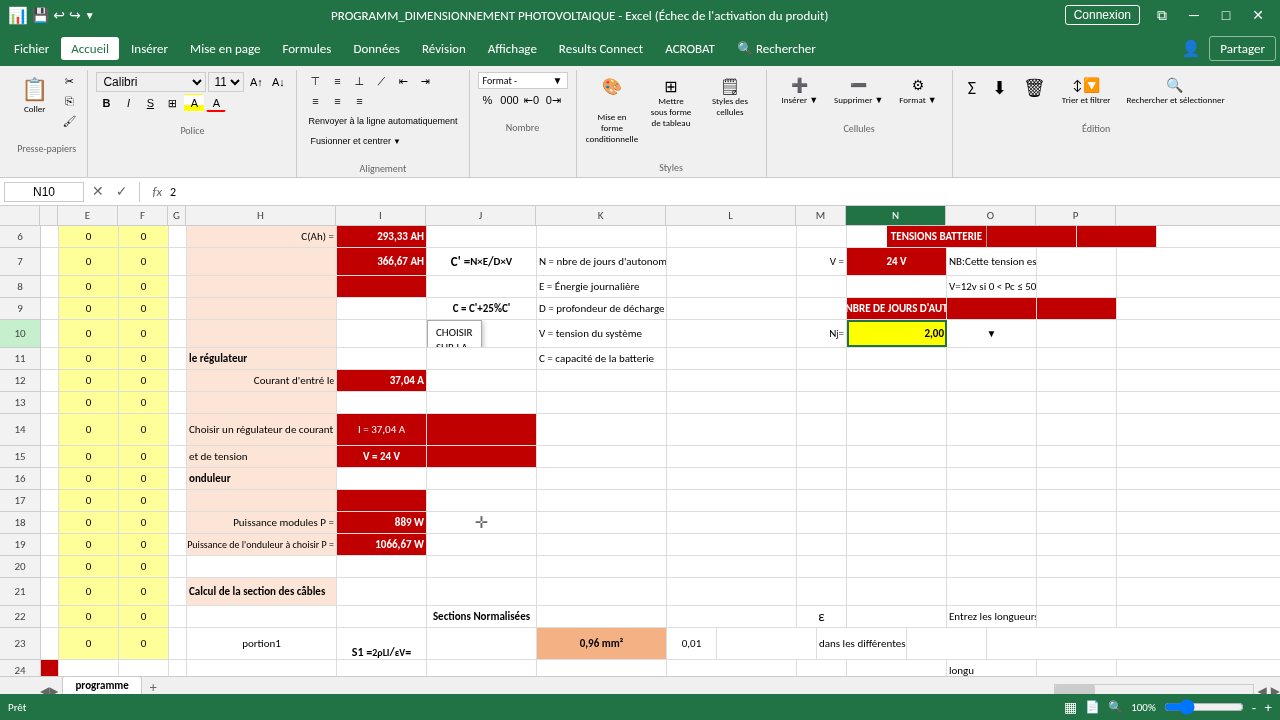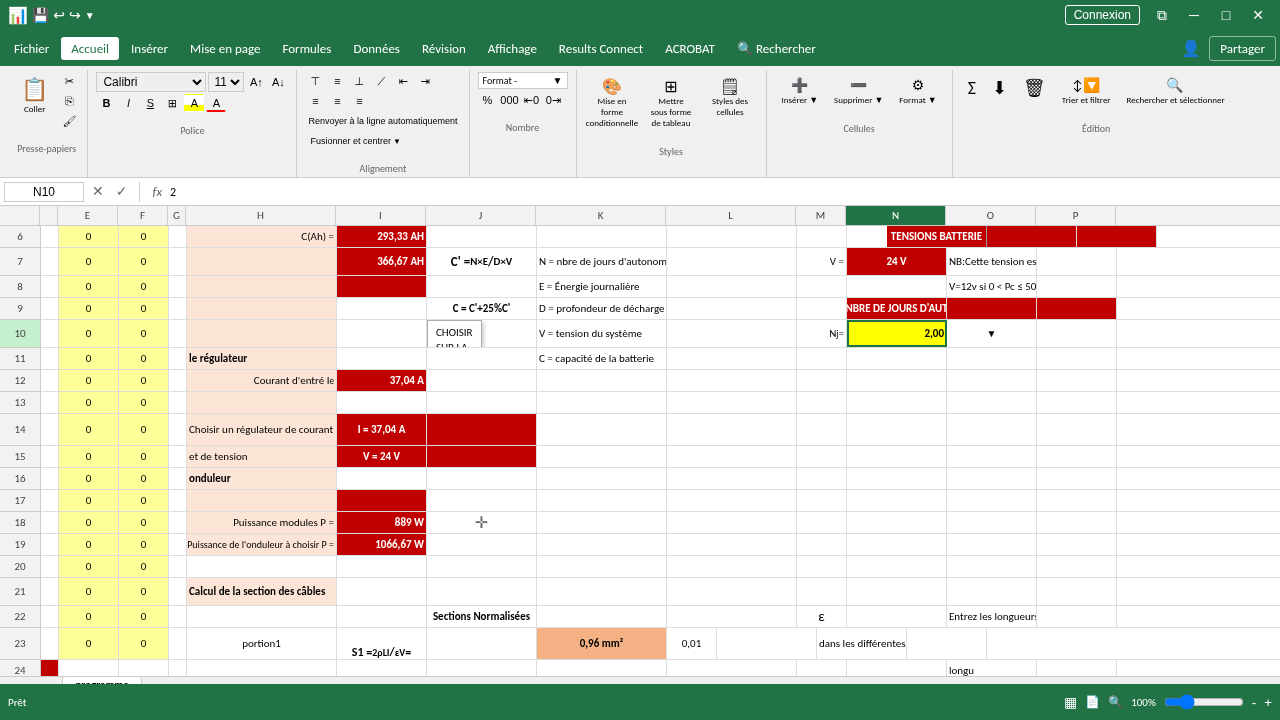--- a/index.html
+++ b/index.html
@@ -287,20 +287,21 @@
 <body>
 
 <div id="titlebar">
   <div class="left-icons">
     <span>📊</span>
     <span style="font-size:14px; cursor:pointer;">💾</span>
     <span style="font-size:14px; cursor:pointer;">↩</span>
     <span style="font-size:14px; cursor:pointer;">↪</span>
     <span style="font-size:10px; cursor:pointer;">▼</span>
   </div>
+  <div class="title">PROGRAMM_DIMENSIONNEMENT PHOTOVOLTAIQUE - Excel (Échec de l'activation du produit)</div>
   <div style="display:flex; align-items:center; gap:8px;">
     <button class="connection-btn">Connexion</button>
     <div class="win-controls">
       <button class="win-btn">⧉</button>
       <button class="win-btn">─</button>
       <button class="win-btn">□</button>
       <button class="win-btn close">✕</button>
     </div>
   </div>
 </div>
@@ -402,21 +403,21 @@
           <button class="ribbon-small-btn">0⇥</button>
         </div>
       </div>
       <span class="ribbon-group-label">Nombre</span>
     </div>
 
     <div class="ribbon-group" style="min-width:160px;">
       <div style="display:flex; gap:4px; flex-wrap:wrap;">
         <div class="big-btn" style="font-size:9px; max-width:55px; text-align:center;">
           <span style="font-size:16px;">🎨</span>
-          <span style="line-height:1.2;">Mise en forme conditionnelle</span>
+          <span style="line-height:1.2;margin-top:16px;">Mise en forme conditionnelle</span>
         </div>
         <div class="big-btn" style="font-size:9px; max-width:55px; text-align:center;">
           <span style="font-size:16px;">⊞</span>
           <span style="line-height:1.2;">Mettre sous forme de tableau</span>
         </div>
         <div class="big-btn" style="font-size:9px; max-width:55px; text-align:center;">
           <span style="font-size:16px;">🗒</span>
           <span style="line-height:1.2;">Styles des cellules</span>
         </div>
       </div>
@@ -653,21 +654,21 @@
         <div class="cell w90"></div>
         <div class="cell w80"></div>
       </div>
 
       <div class="grid-row h32">
         <div class="cell w18"></div>
         <div class="cell w60 center-align" style="background:#ffff99;">0</div>
         <div class="cell w50 center-align" style="background:#ffff99;">0</div>
         <div class="cell w18"></div>
         <div class="cell w150" style="background:#fce4d6; font-size:11px;">Choisir un régulateur de courant d'entré</div>
-        <div class="cell w90 center-align" style="background:#c00000; color:white; font-weight:bold;">I = 37,04 A</div>
+        <div class="cell w90 center-align" style="background:#c00000; color:white; font-weight:normal;">I = 37,04 A</div>
         <div class="cell w110" style="background:#c00000;"></div>
         <div class="cell w130"></div>
         <div class="cell w130"></div>
         <div class="cell w50"></div>
         <div class="cell w100"></div>
         <div class="cell w90"></div>
         <div class="cell w80"></div>
       </div>
 
       <div class="grid-row h22">
@@ -847,21 +848,21 @@
 
   <div style="margin-left:auto; display:flex; align-items:center; height:14px; background:#f0f0f0; border:1px solid #ccc; width:200px;">
     <div style="width:40px; height:12px; background:#ccc; border-radius:2px; cursor:pointer;"></div>
   </div>
   <div style="display:flex; align-items:center; gap:4px; margin-left:4px; color:#666; font-size:12px;">
     <span>◀</span>
     <span>▶</span>
   </div>
 </div>
 
-<div id="statusbar" style="position:absolute; bottom:0; left:0; right:0; height:36px; background:#217346; color:white; display:flex; align-items:center; padding:0 8px; font-size:11px; gap:10px;">
+<div id="statusbar" style="position:absolute; bottom:0; left:0; right:0; height:26px; background:#217346; color:white; display:flex; align-items:center; padding:0 8px; font-size:11px; gap:10px;">
   <span>Prêt</span>
   <div class="status-right" style="margin-left:auto; display:flex; align-items:center; gap:8px;">
     <button style="border:none; background:transparent; color:white; cursor:pointer; font-size:14px; padding:0;">▦</button>
     <button style="border:none; background:transparent; color:white; cursor:pointer; font-size:12px; padding:0;">📄</button>
     <button style="border:none; background:transparent; color:white; cursor:pointer; font-size:12px; padding:0;">🔍</button>
     <span style="font-size:11px;">100%</span>
     <input type="range" min="10" max="400" value="100" style="width: 80px; cursor: pointer;">
     <button style="border:none; background:transparent; color:white; cursor:pointer;">-</button>
     <button style="border:none; background:transparent; color:white; cursor:pointer;">+</button>
   </div>

